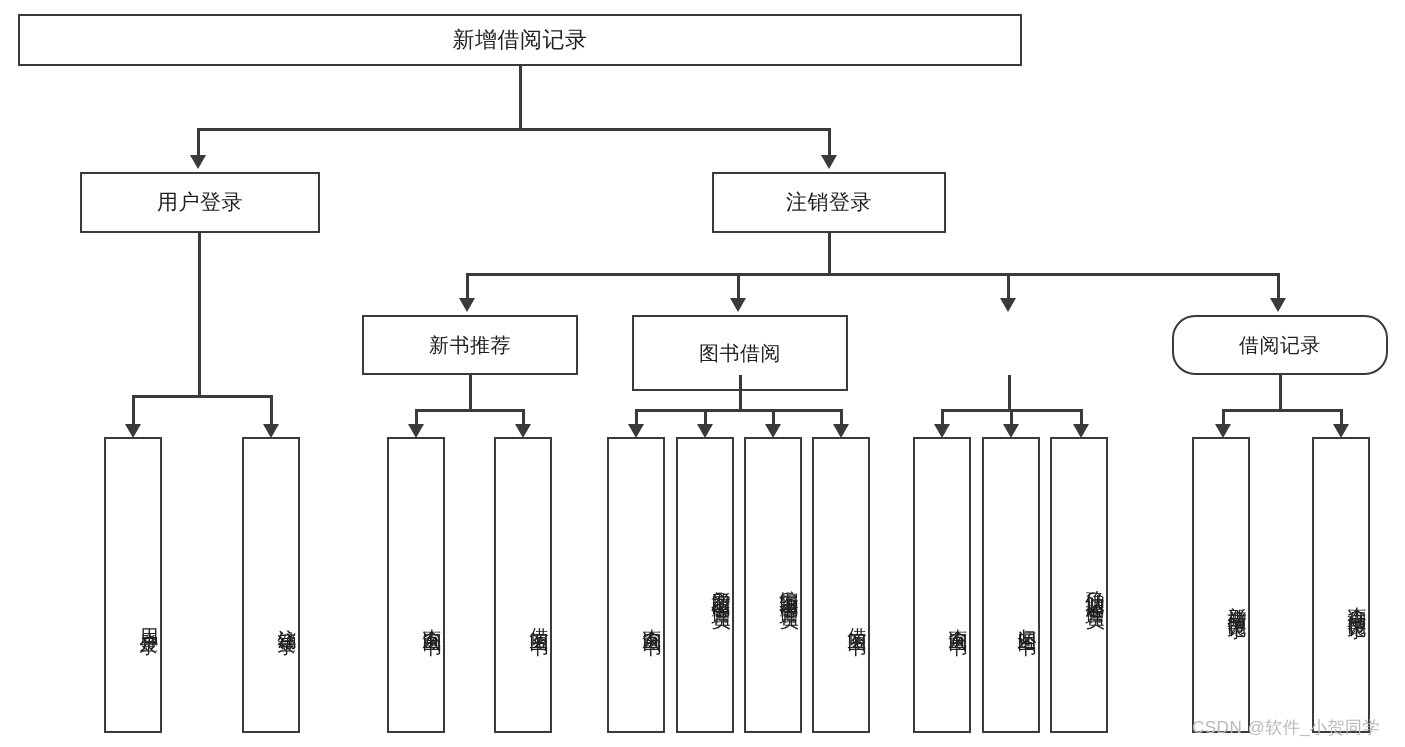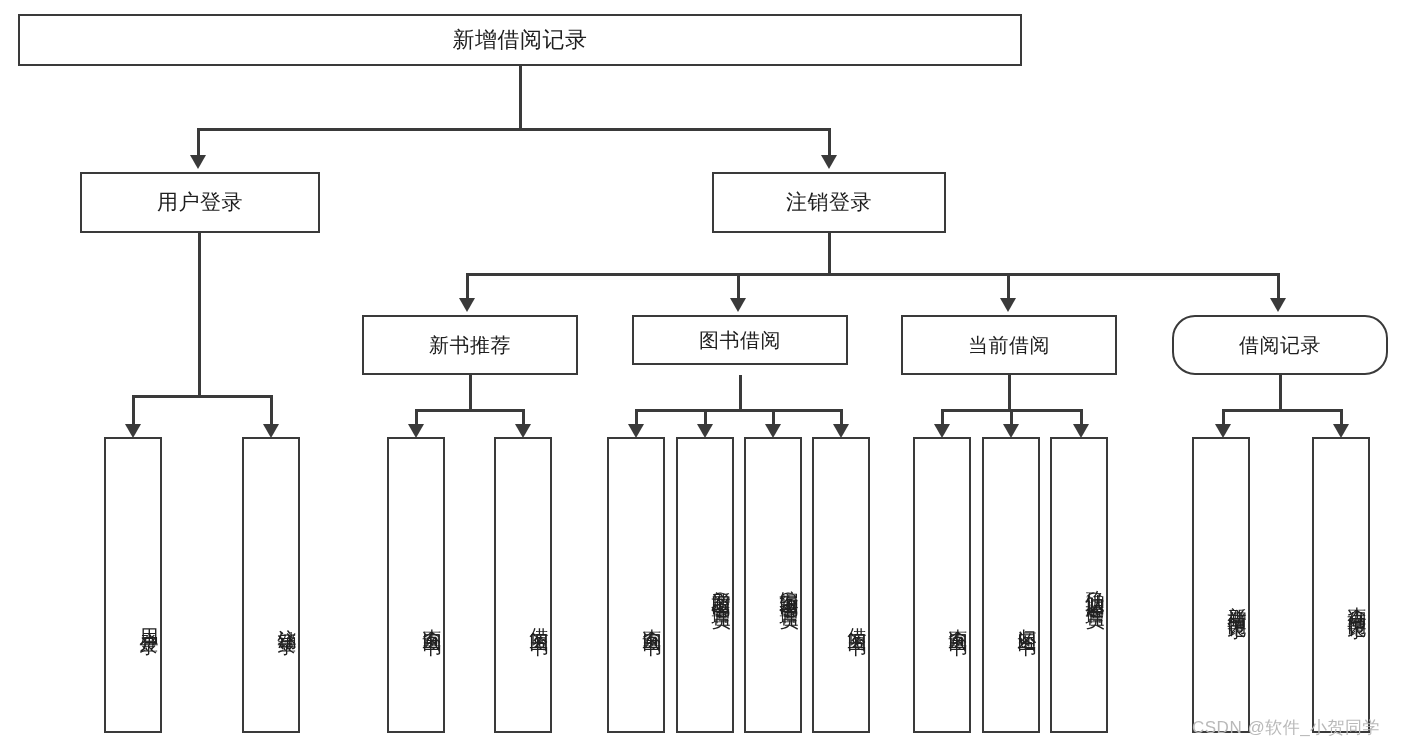--- a/index.html
+++ b/index.html
@@ -117,25 +117,22 @@
   <div class="vline" style="left:737px; top:273px; height:28px;"></div>
   <div class="arrow" style="left:730px; top:298px;"></div>
   <div class="vline" style="left:1007px; top:273px; height:28px;"></div>
   <div class="arrow" style="left:1000px; top:298px;"></div>
   <div class="vline" style="left:1277px; top:273px; height:28px;"></div>
   <div class="arrow" style="left:1270px; top:298px;"></div>
 
   <div class="node level2" style="left:362px; top:315px; width:216px; height:60px;">
     <span>新书推荐</span>
   </div>
-  <div class="node level2" style="left:632px; top:315px; width:216px; height:50px;">
+  <div class="node level2" style="left:632px; top:315px; width:216px; height:76px;">
     <span>图书借阅</span>
-  </div>
-  <div class="node level2" style="left:901px; top:315px; width:216px; height:60px;">
-    <span>当前借阅</span>
   </div>
   <div class="node level2" style="left:1172px; top:315px; width:216px; height:60px;border-radius:23px;">
     <span>借阅记录</span>
   </div>
 
   <div class="vline" style="left:469px; top:375px; height:36px;"></div>
   <div class="hline" style="left:415px; top:409px; width:110px;"></div>
   <div class="vline" style="left:415px; top:409px; height:18px;"></div>
   <div class="arrow" style="left:408px; top:424px;"></div>
   <div class="vline" style="left:522px; top:409px; height:18px;"></div>

